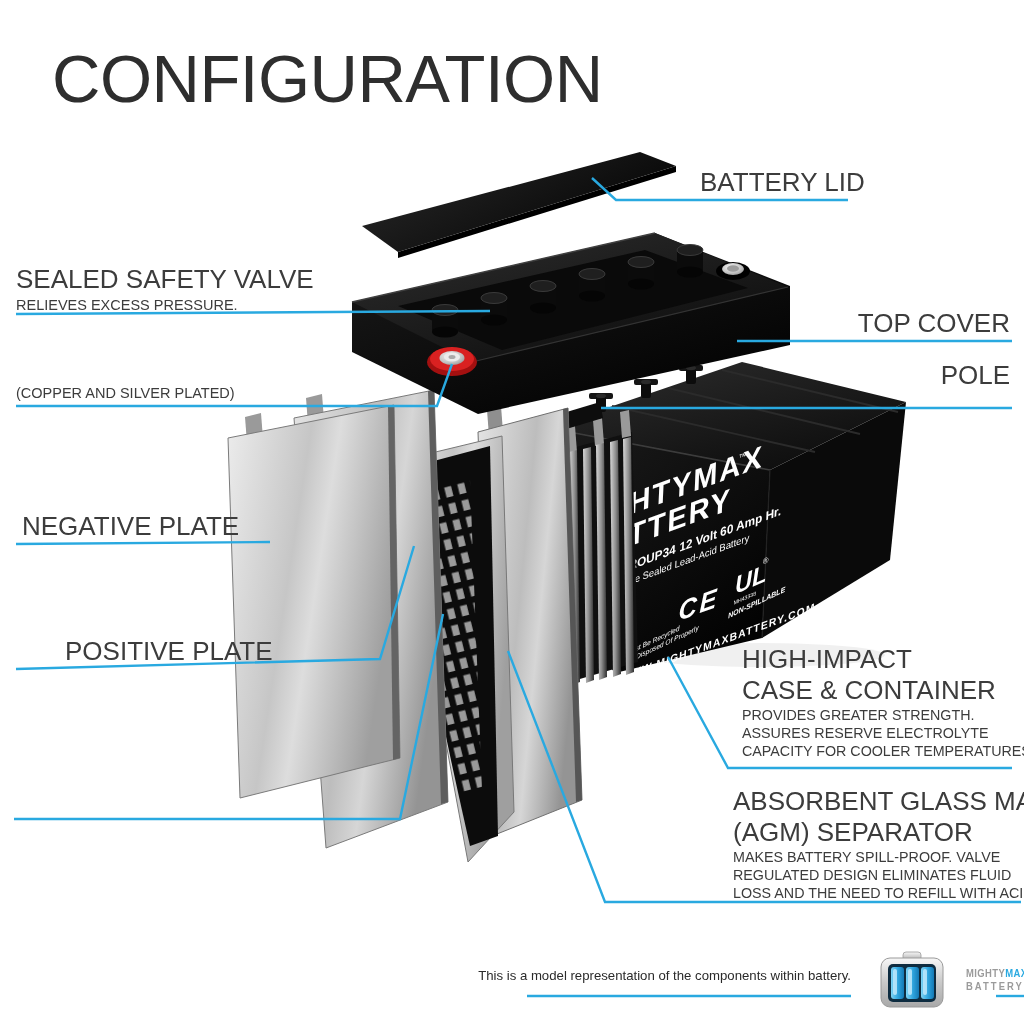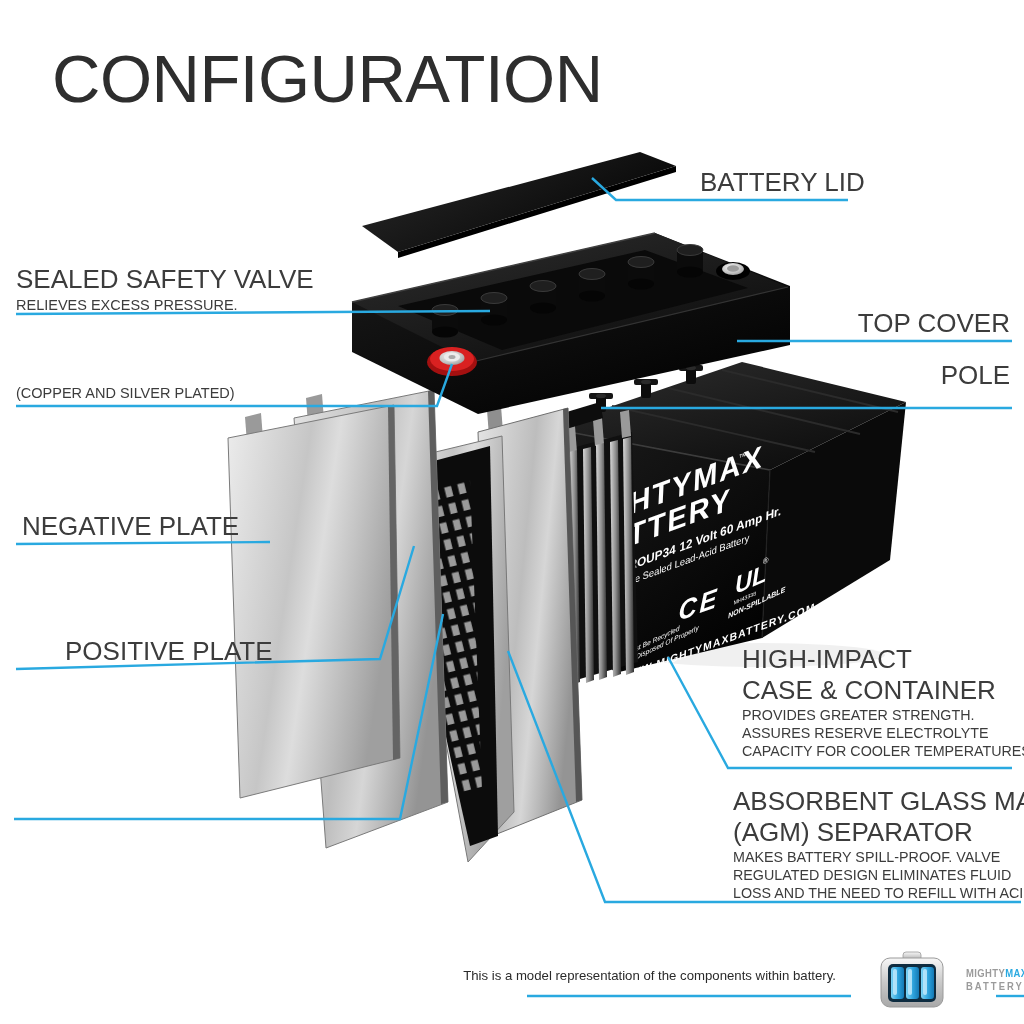--- a/index.html
+++ b/index.html
@@ -6,21 +6,21 @@
   #stage{position:relative;width:1024px;height:1024px;background:#ffffff;overflow:hidden;
          font-family:"Liberation Sans",sans-serif;color:#3c3c3c;}
   #art{position:absolute;left:0;top:0;}
   .h{position:absolute;font-size:26px;line-height:31px;color:#3c3c3c;white-space:nowrap;letter-spacing:0;}
   .s{position:absolute;font-size:14.5px;line-height:18px;color:#3c3c3c;white-space:nowrap;}
   .block{position:absolute;white-space:nowrap;color:#3c3c3c;}
   .block .bh{font-size:26px;line-height:31px;}
   .block .bs{font-size:14.3px;line-height:18px;}
   .right{text-align:right;}
   #title{position:absolute;left:52px;top:40px;font-size:67px;letter-spacing:-0.5px;color:#2e2e2e;}
-  #footnote{position:absolute;right:188px;top:969px;text-align:right;font-size:13.2px;line-height:13px;color:#2a2a2a;}
+  #footnote{position:absolute;right:173px;top:969px;text-align:right;font-size:13.2px;line-height:13px;color:#2a2a2a;}
   #logotext{position:absolute;left:966px;top:967px;}
   #logotext .l1{font-size:11.5px;font-weight:bold;letter-spacing:0.5px;transform:scaleX(0.82);transform-origin:left;color:#9b9b9b;}
   #logotext .l1 b{color:#29a9e0;font-weight:bold;}
   #logotext .l2{font-size:11.5px;font-weight:bold;letter-spacing:2.5px;transform:scaleX(0.82);transform-origin:left;color:#9b9b9b;margin-top:1px;}
 </style>
 </head>
 <body>
 
 <div id="stage">
 

